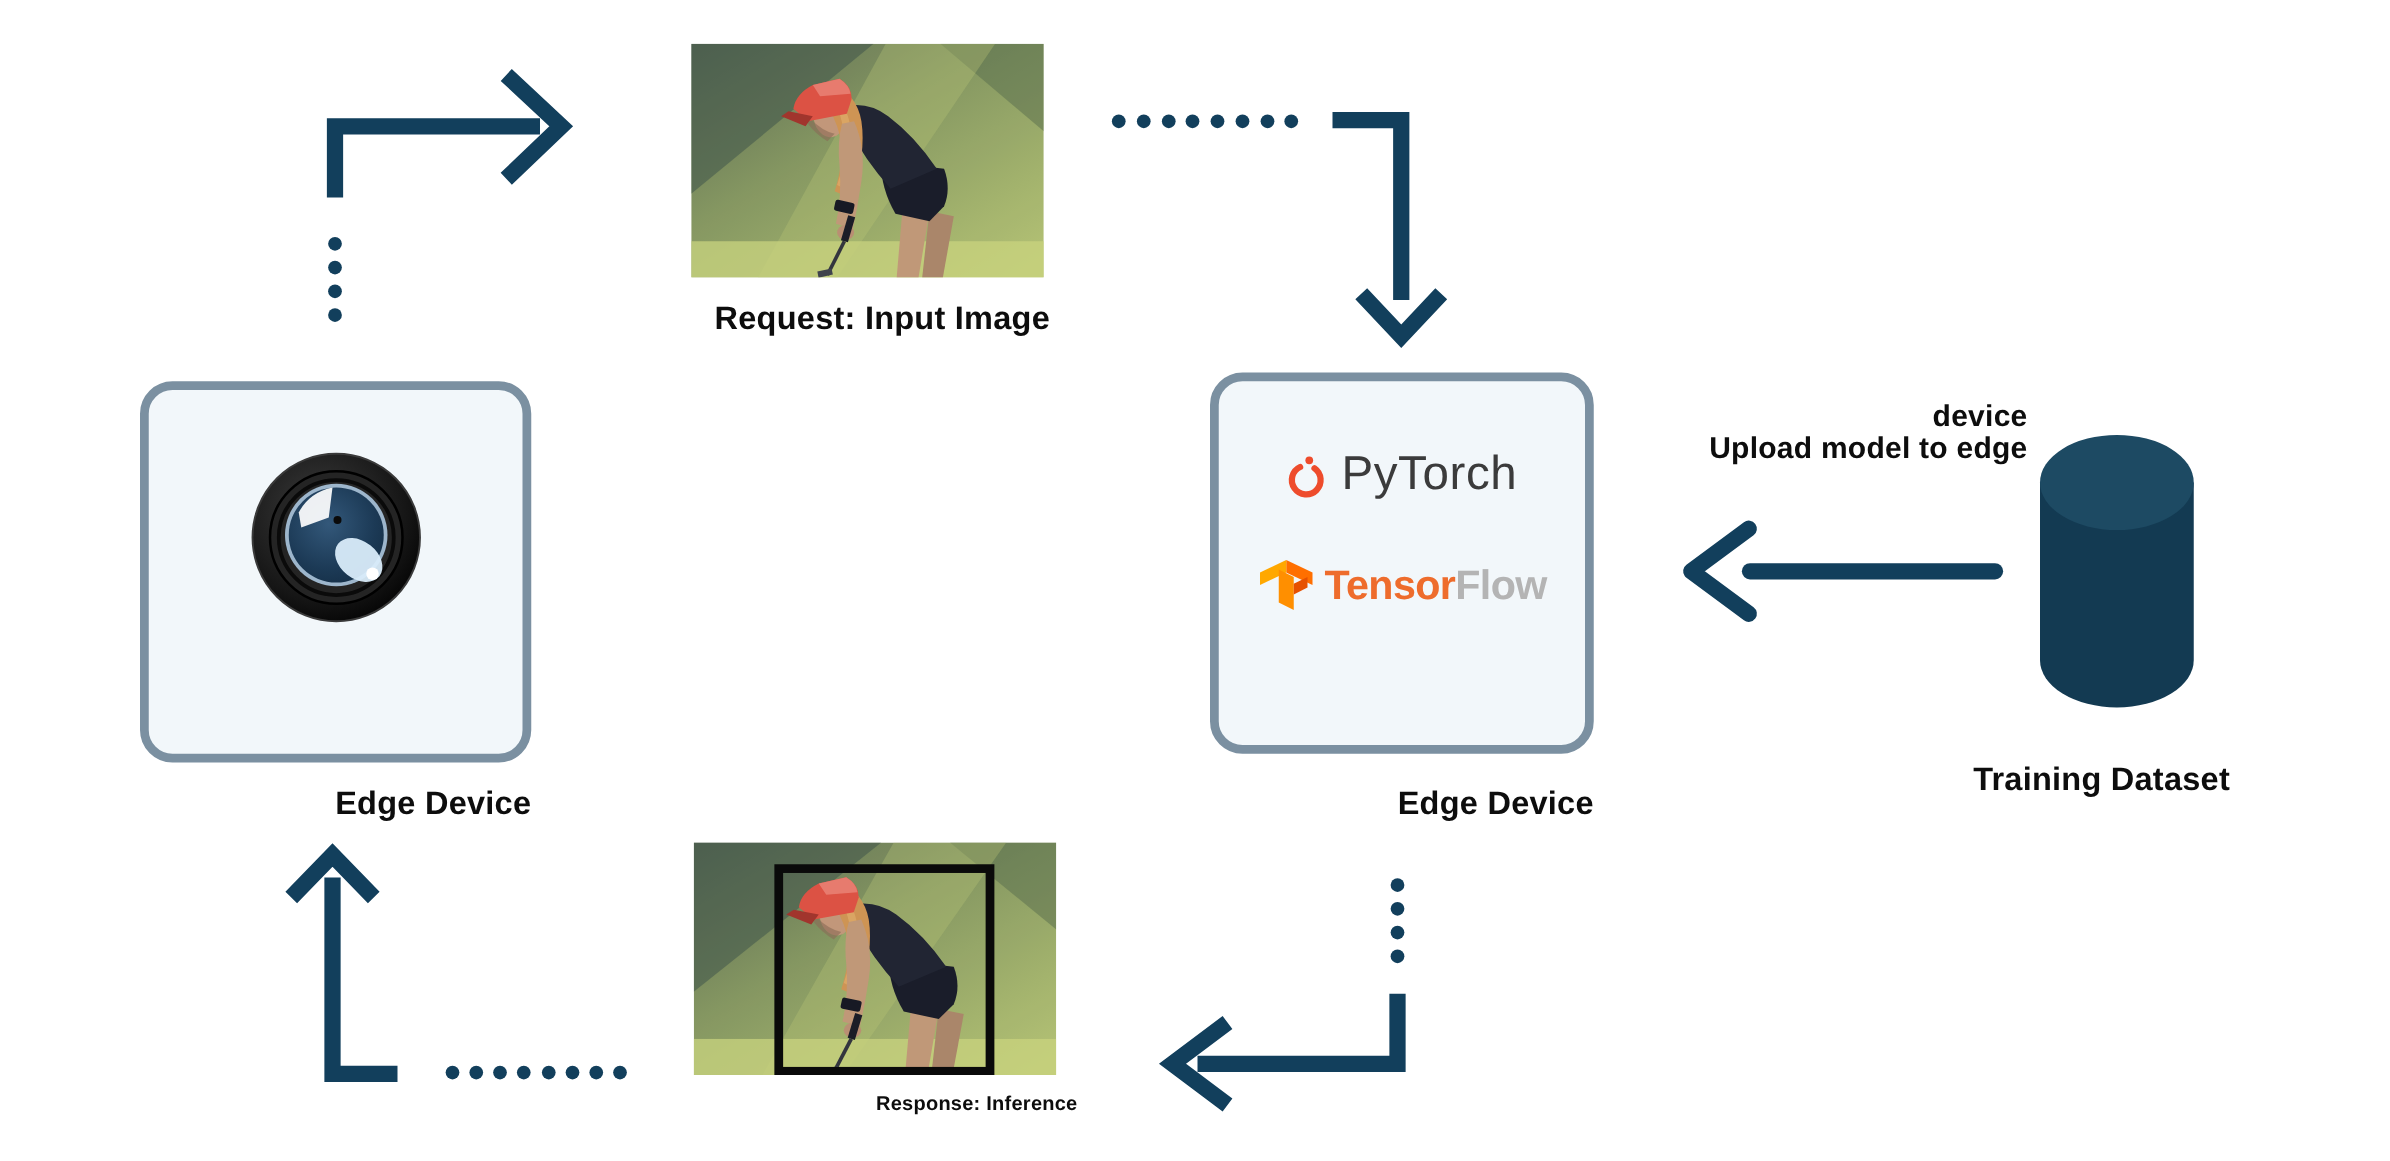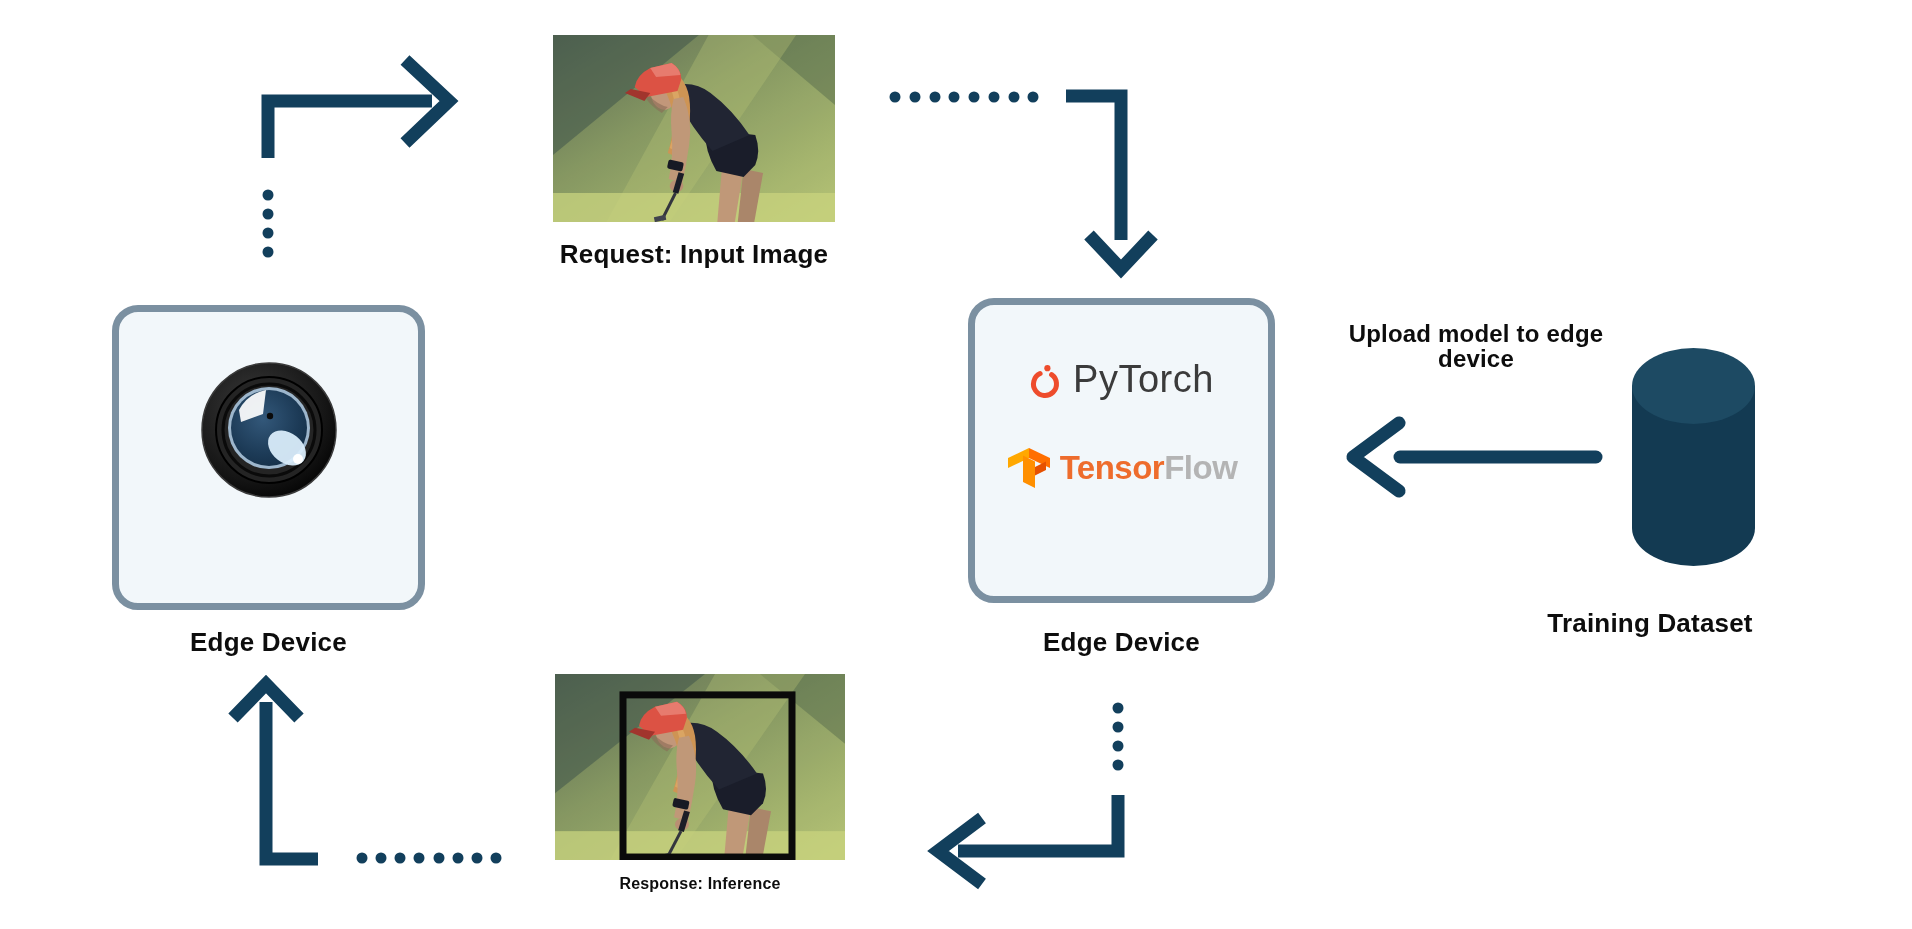--- a/index.html
+++ b/index.html
@@ -2,21 +2,21 @@
 <html><head>
 <meta charset="utf-8">
 <style>
   html,body{margin:0;padding:0;background:#ffffff;}
   body{width:1912px;height:929px;overflow:hidden;}
   .canvas{position:relative;width:1912px;height:929px;background:#ffffff;
           font-family:"Liberation Sans","DejaVu Sans",sans-serif;}
   .abs{position:absolute;}
   .device-box{position:absolute;background:#f2f7fa;border:7px solid #7b90a1;border-radius:26px;
               box-sizing:border-box;display:flex;justify-content:center;}
-  .lbl{position:absolute;font-weight:800;color:#0d0d0d;text-align:center;
+  .lbl{position:absolute;font-weight:800;color:#0d0d0d;text-align:right;
        font-size:26px;line-height:27px;letter-spacing:0.2px;}
   .lbl-sm{font-size:24px;line-height:25px;}
   .logo-row{position:absolute;left:968px;width:307px;display:flex;justify-content:center;
             align-items:center;}
   .pytorch-text{font-size:38px;color:#3b3b3b;font-weight:400;letter-spacing:0.5px;margin-left:10px;}
   .tf-text{font-size:33px;font-weight:700;letter-spacing:-0.5px;margin-left:8px;}
   .tf-tensor{color:#ee6c2c;}
   .tf-flow{color:#b4b4b4;}
   svg{display:block;}
   .connectors{position:absolute;left:0;top:0;pointer-events:none;}
@@ -160,22 +160,22 @@
       <polygon points="23,2 44,12 44,22 23,12" fill="#ff6f00"></polygon>
       <polygon points="2,12 23,2 23,12 2,22" fill="#ffa800"></polygon>
       <polygon points="17,9.5 29,15.5 29,42 17,36" fill="#ff8f00"></polygon>
       <polygon points="29,21 40,15.5 40,24 29,29.5" fill="#e65100"></polygon>
     </svg>
     <span class="tf-text"><span class="tf-tensor">Tensor</span><span class="tf-flow">Flow</span></span>
   </div>
   <div class="lbl" style="left:968px;top:629px;width:307px;">Edge Device</div>
 
   <div class="lbl lbl-sm" style="left:1330px;top:321px;width:292px;">
+    <div>device</div>
     <div>Upload model to edge</div>
-    <div>device</div>
   </div>
 
   <svg class="abs" style="left:1623px;top:340px;" width="140" height="232" viewBox="0 0 140 232">
     <path d="M9 46 L9 188 A61.5 38 0 0 0 132 188 L132 46 Z" fill="#133a52"></path>
     <ellipse cx="70.5" cy="46" rx="61.5" ry="38" fill="#1d4a63"></ellipse>
   </svg>
   <div class="lbl" style="left:1516px;top:610px;width:268px;">Training Dataset</div>
 
   <svg class="abs" style="left:555px;top:674px;" width="290" height="186" viewBox="0 0 290 187" preserveAspectRatio="none">
     <use href="#golf-scene"></use>

